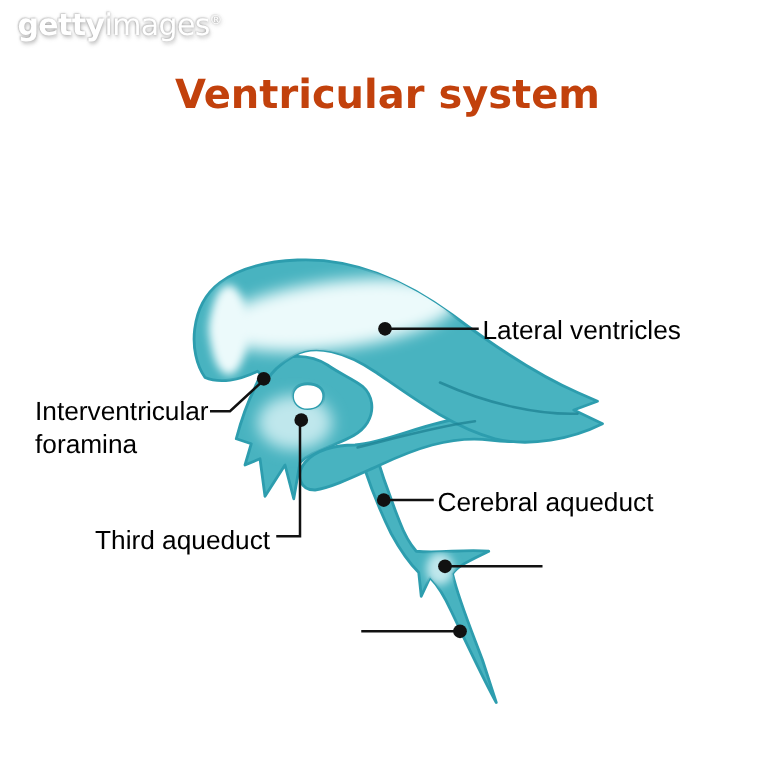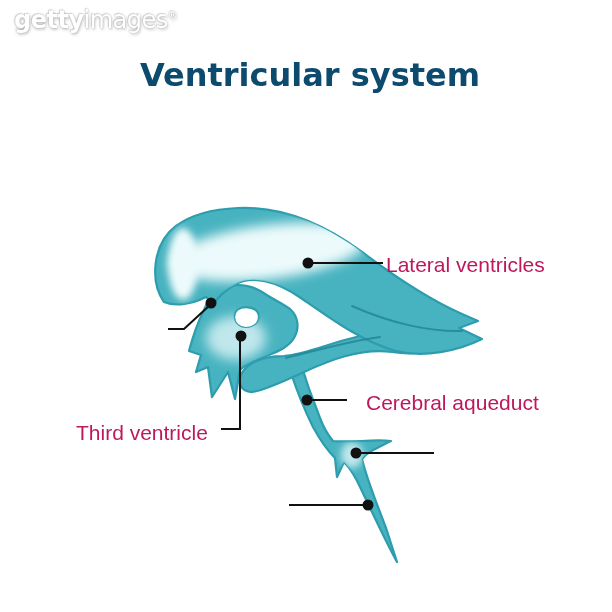--- a/index.html
+++ b/index.html
@@ -13,29 +13,29 @@
     font-family:"DejaVu Sans",sans-serif;font-size:24px;letter-spacing:-0.5px;
     color:#ffffff;
     text-shadow:0 0 2px rgba(120,120,120,.55), 1px 2px 3px rgba(120,120,120,.35), -1px -1px 1px rgba(170,170,170,.35);
     user-select:none;
   }
   .watermark .bold{font-weight:bold;}
   .watermark .light{font-weight:normal;}
   .watermark sup{font-size:10px;}
   .page-title{
     position:absolute;left:10px;top:56px;width:600px;text-align:center;
-    font-family:"DejaVu Sans",sans-serif;font-weight:bold;font-size:32px;color:#0c4a6e;
+    font-family:"DejaVu Sans",sans-serif;font-weight:bold;font-size:32px;color:#c2410c;
   }
   .lbl{
-    position:absolute;font-size:21px;color:#be185d;line-height:1.23;white-space:nowrap;
+    position:absolute;font-size:21px;color:#000000;line-height:1.23;white-space:nowrap;
   }
   .lbl-lateral{left:386px;top:252px;}
   .lbl-interventricular{left:28px;top:317px;white-space:normal;width:172px;}
   .lbl-third{left:76px;top:420px;}
-  .lbl-aqueduct{left:366px;top:390px;}
+  .lbl-aqueduct{left:350px;top:390px;}
   .lbl-fourth{left:438px;top:443px;}
   .lbl-central{left:158px;top:495px;}
   .leader{stroke:#111111;stroke-width:2;fill:none;}
   .dot{fill:#111111;}
   .shape{stroke:#2d9dae;stroke-width:2.25;stroke-linejoin:round;}
   .crease{fill:none;stroke:#1d8193;stroke-width:2;opacity:.75;stroke-linecap:round;}
 </style>
 </head>
 <body>
 
@@ -151,16 +151,17 @@
 
       <line class="leader" x1="357" y1="453" x2="434" y2="453"></line>
       <circle class="dot" cx="356" cy="453" r="5.5"></circle>
 
       <line class="leader" x1="289" y1="505" x2="366" y2="505"></line>
       <circle class="dot" cx="368" cy="505" r="5.5"></circle>
     </g>
   </svg>
 
   <div class="lbl lbl-lateral">Lateral ventricles</div>
-  <div class="lbl lbl-third">Third ventricle</div>
+  <div class="lbl lbl-interventricular">Interventricular foramina</div>
+  <div class="lbl lbl-third">Third aqueduct</div>
   <div class="lbl lbl-aqueduct">Cerebral aqueduct</div>
 
 </div>
 
 </body></html>

